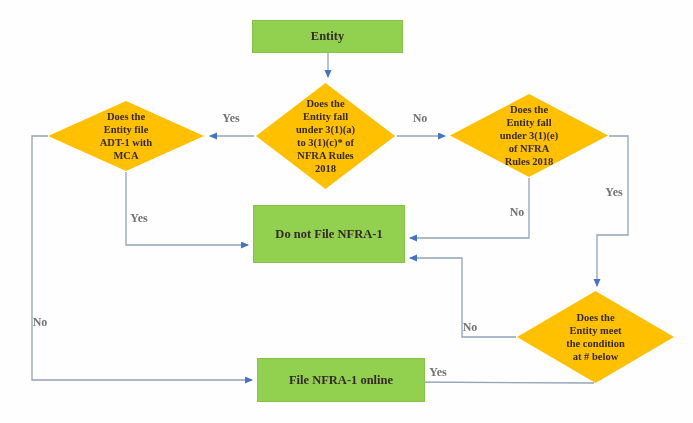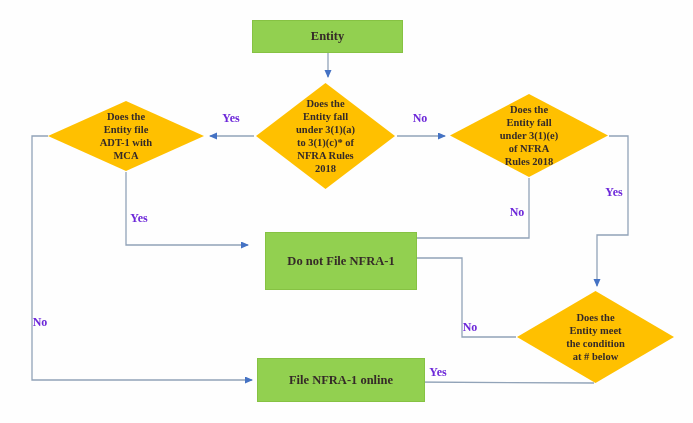--- a/index.html
+++ b/index.html
@@ -36,30 +36,30 @@
     background: #FFC000;
     clip-path: polygon(50% 0%, 100% 50%, 50% 100%, 0% 50%);
     font-size: 10.5px;
     line-height: 1.25;
   }
   .edge-label {
     position: absolute;
     transform: translate(-50%, -50%);
     font-weight: bold;
     font-size: 12px;
-    color: #6d28d9;
+    color: #737373;
     white-space: nowrap;
   }
   
   #n-entity     { left: 252px; top: 20px;  width: 151px; height: 33px; }
   #n-main       { left: 256px; top: 83px;  width: 139px; height: 106px; }
   #n-adt1       { left: 48px;  top: 101px; width: 156px; height: 70px; }
   #n-31e        { left: 450px; top: 94px;  width: 158px; height: 83px; }
   #n-cond       { left: 517px; top: 291px; width: 157px; height: 92px; }
-  #n-donotfile  { left: 253px; top: 232px; width: 152px; height: 58px; margin-left: 12px; }
+  #n-donotfile  { left: 253px; top: 205px; width: 152px; height: 58px; }
   #n-fileonline { left: 257px; top: 358px; width: 168px; height: 44px; }
   
   #el-main-yes { left: 231px; top: 118px; }
   #el-main-no  { left: 420px; top: 118px; }
   #el-adt1-yes { left: 139px; top: 218px; }
   #el-adt1-no  { left: 40px;  top: 322px; }
   #el-31e-no   { left: 517px; top: 212px; }
   #el-31e-yes  { left: 614px; top: 192px; }
   #el-cond-no  { left: 470px; top: 327px; }
   #el-cond-yes { left: 438px; top: 372px; }

